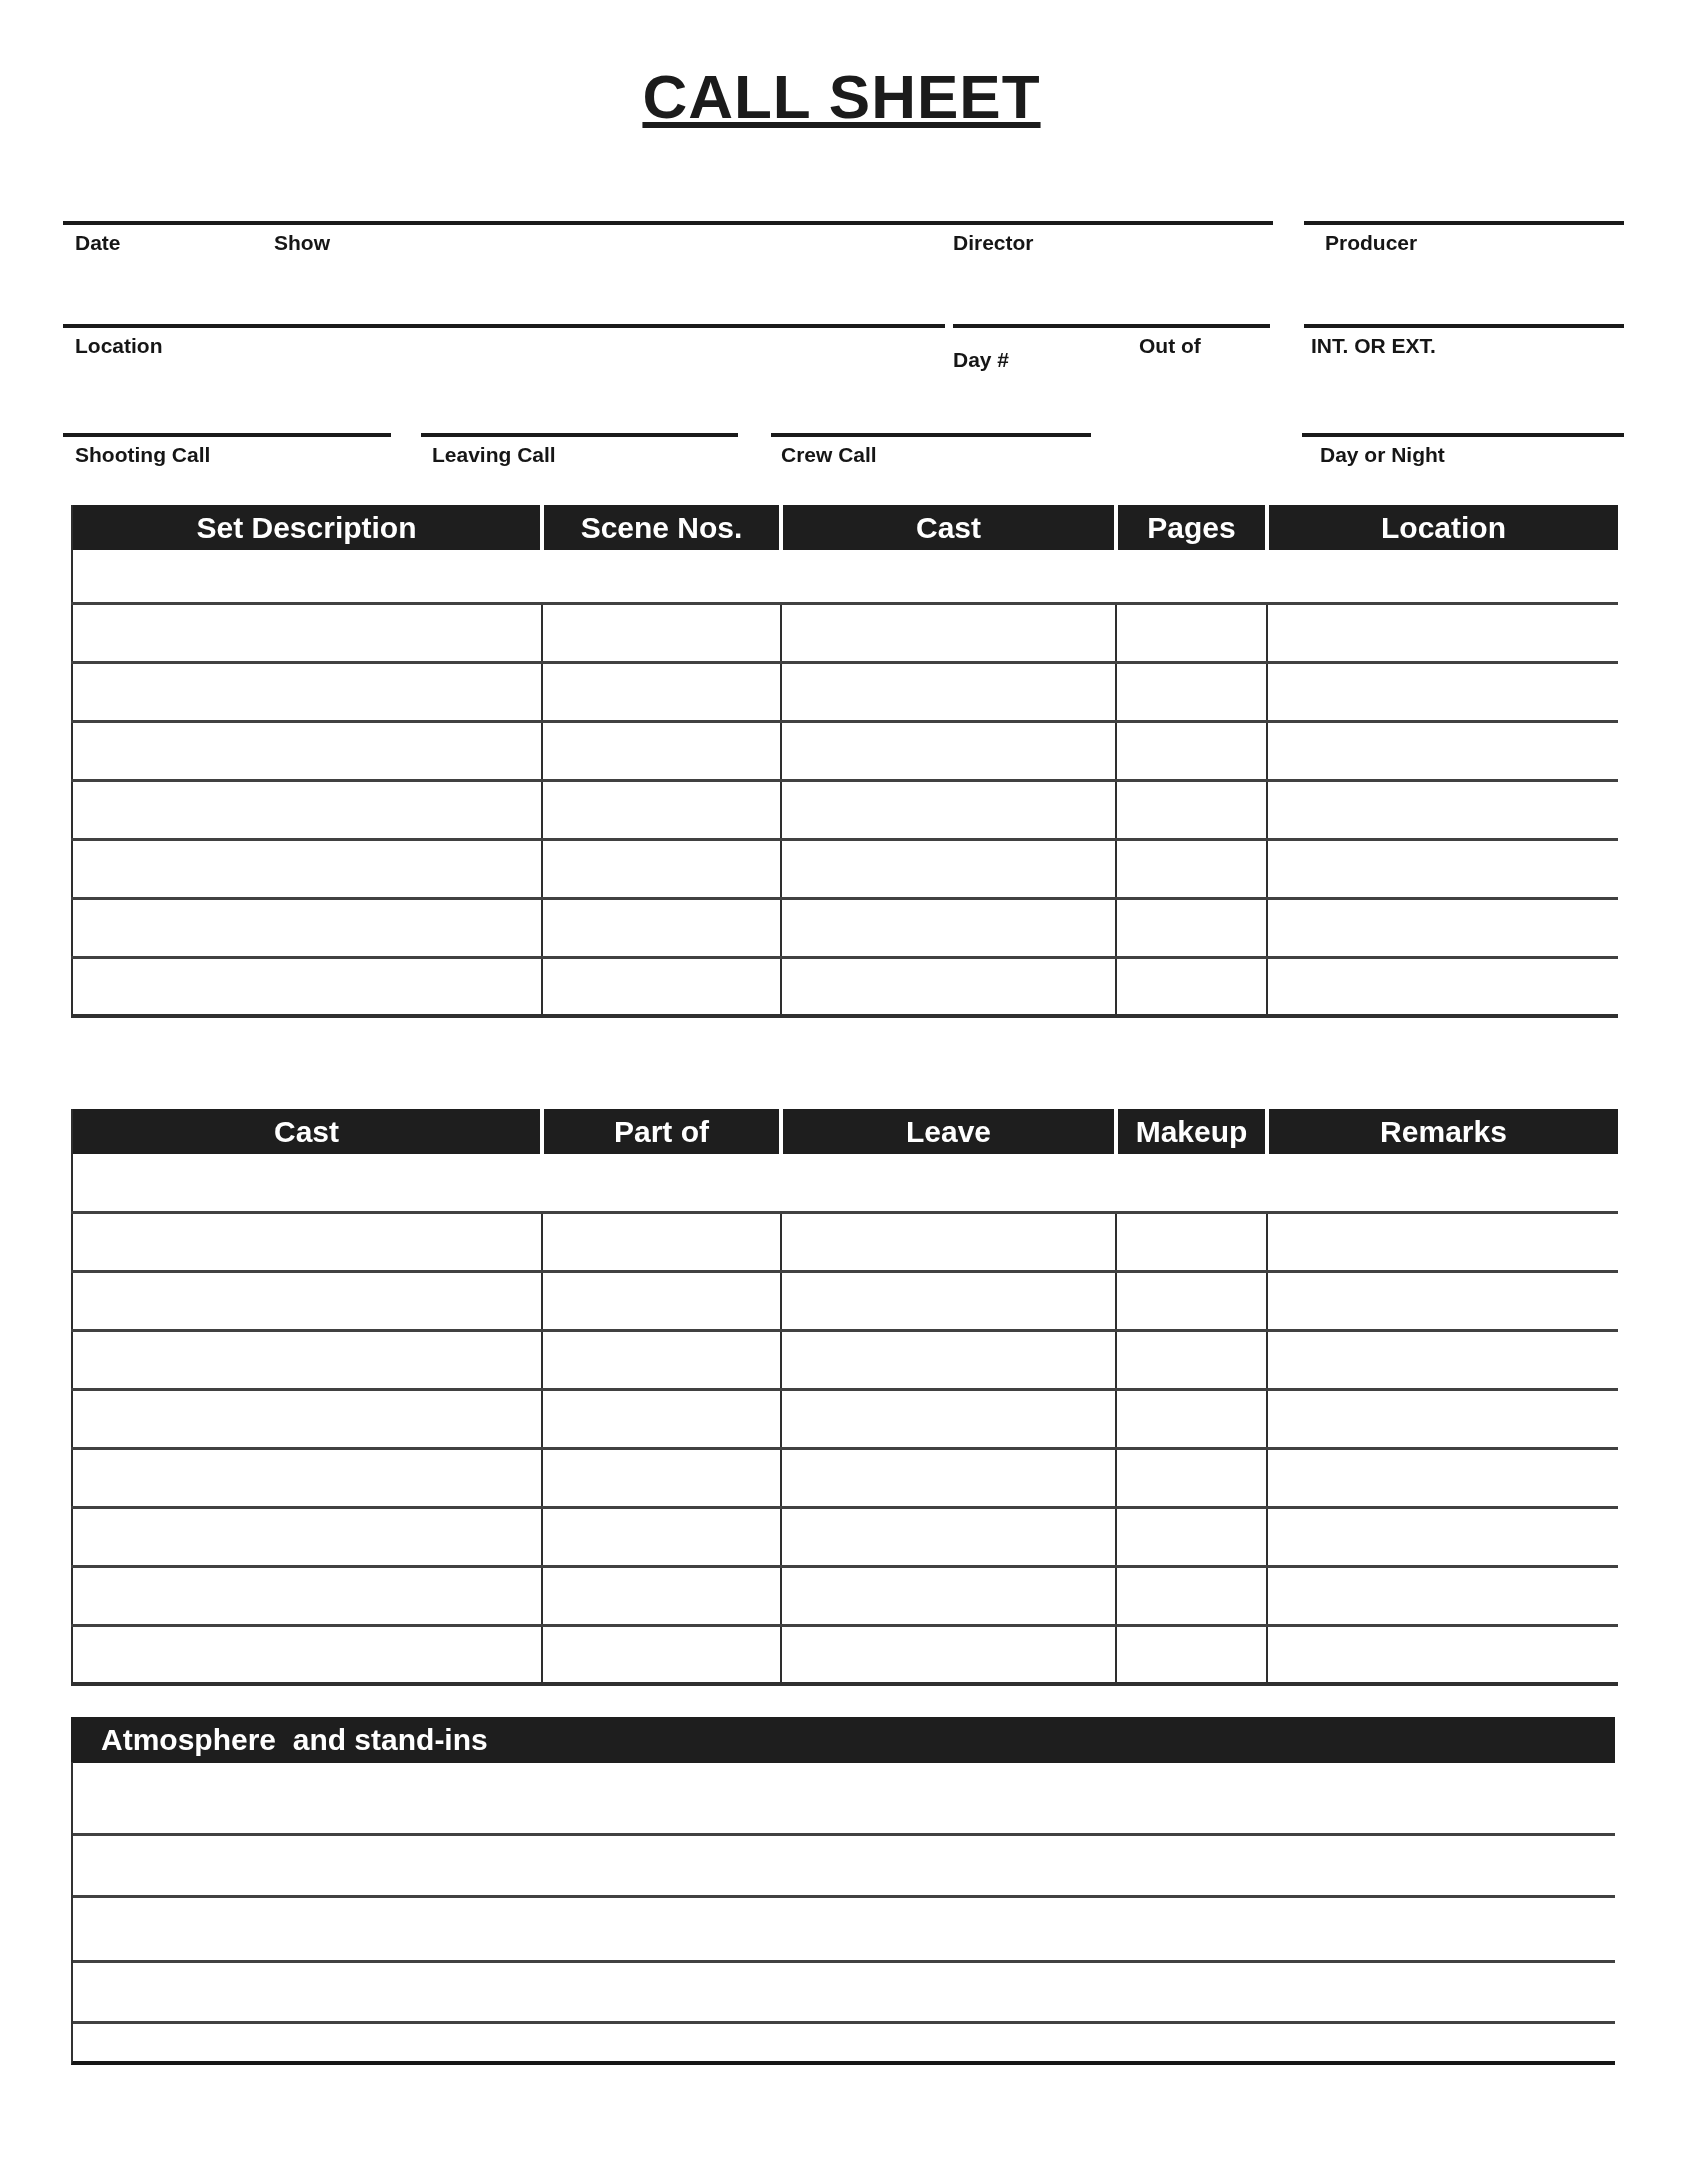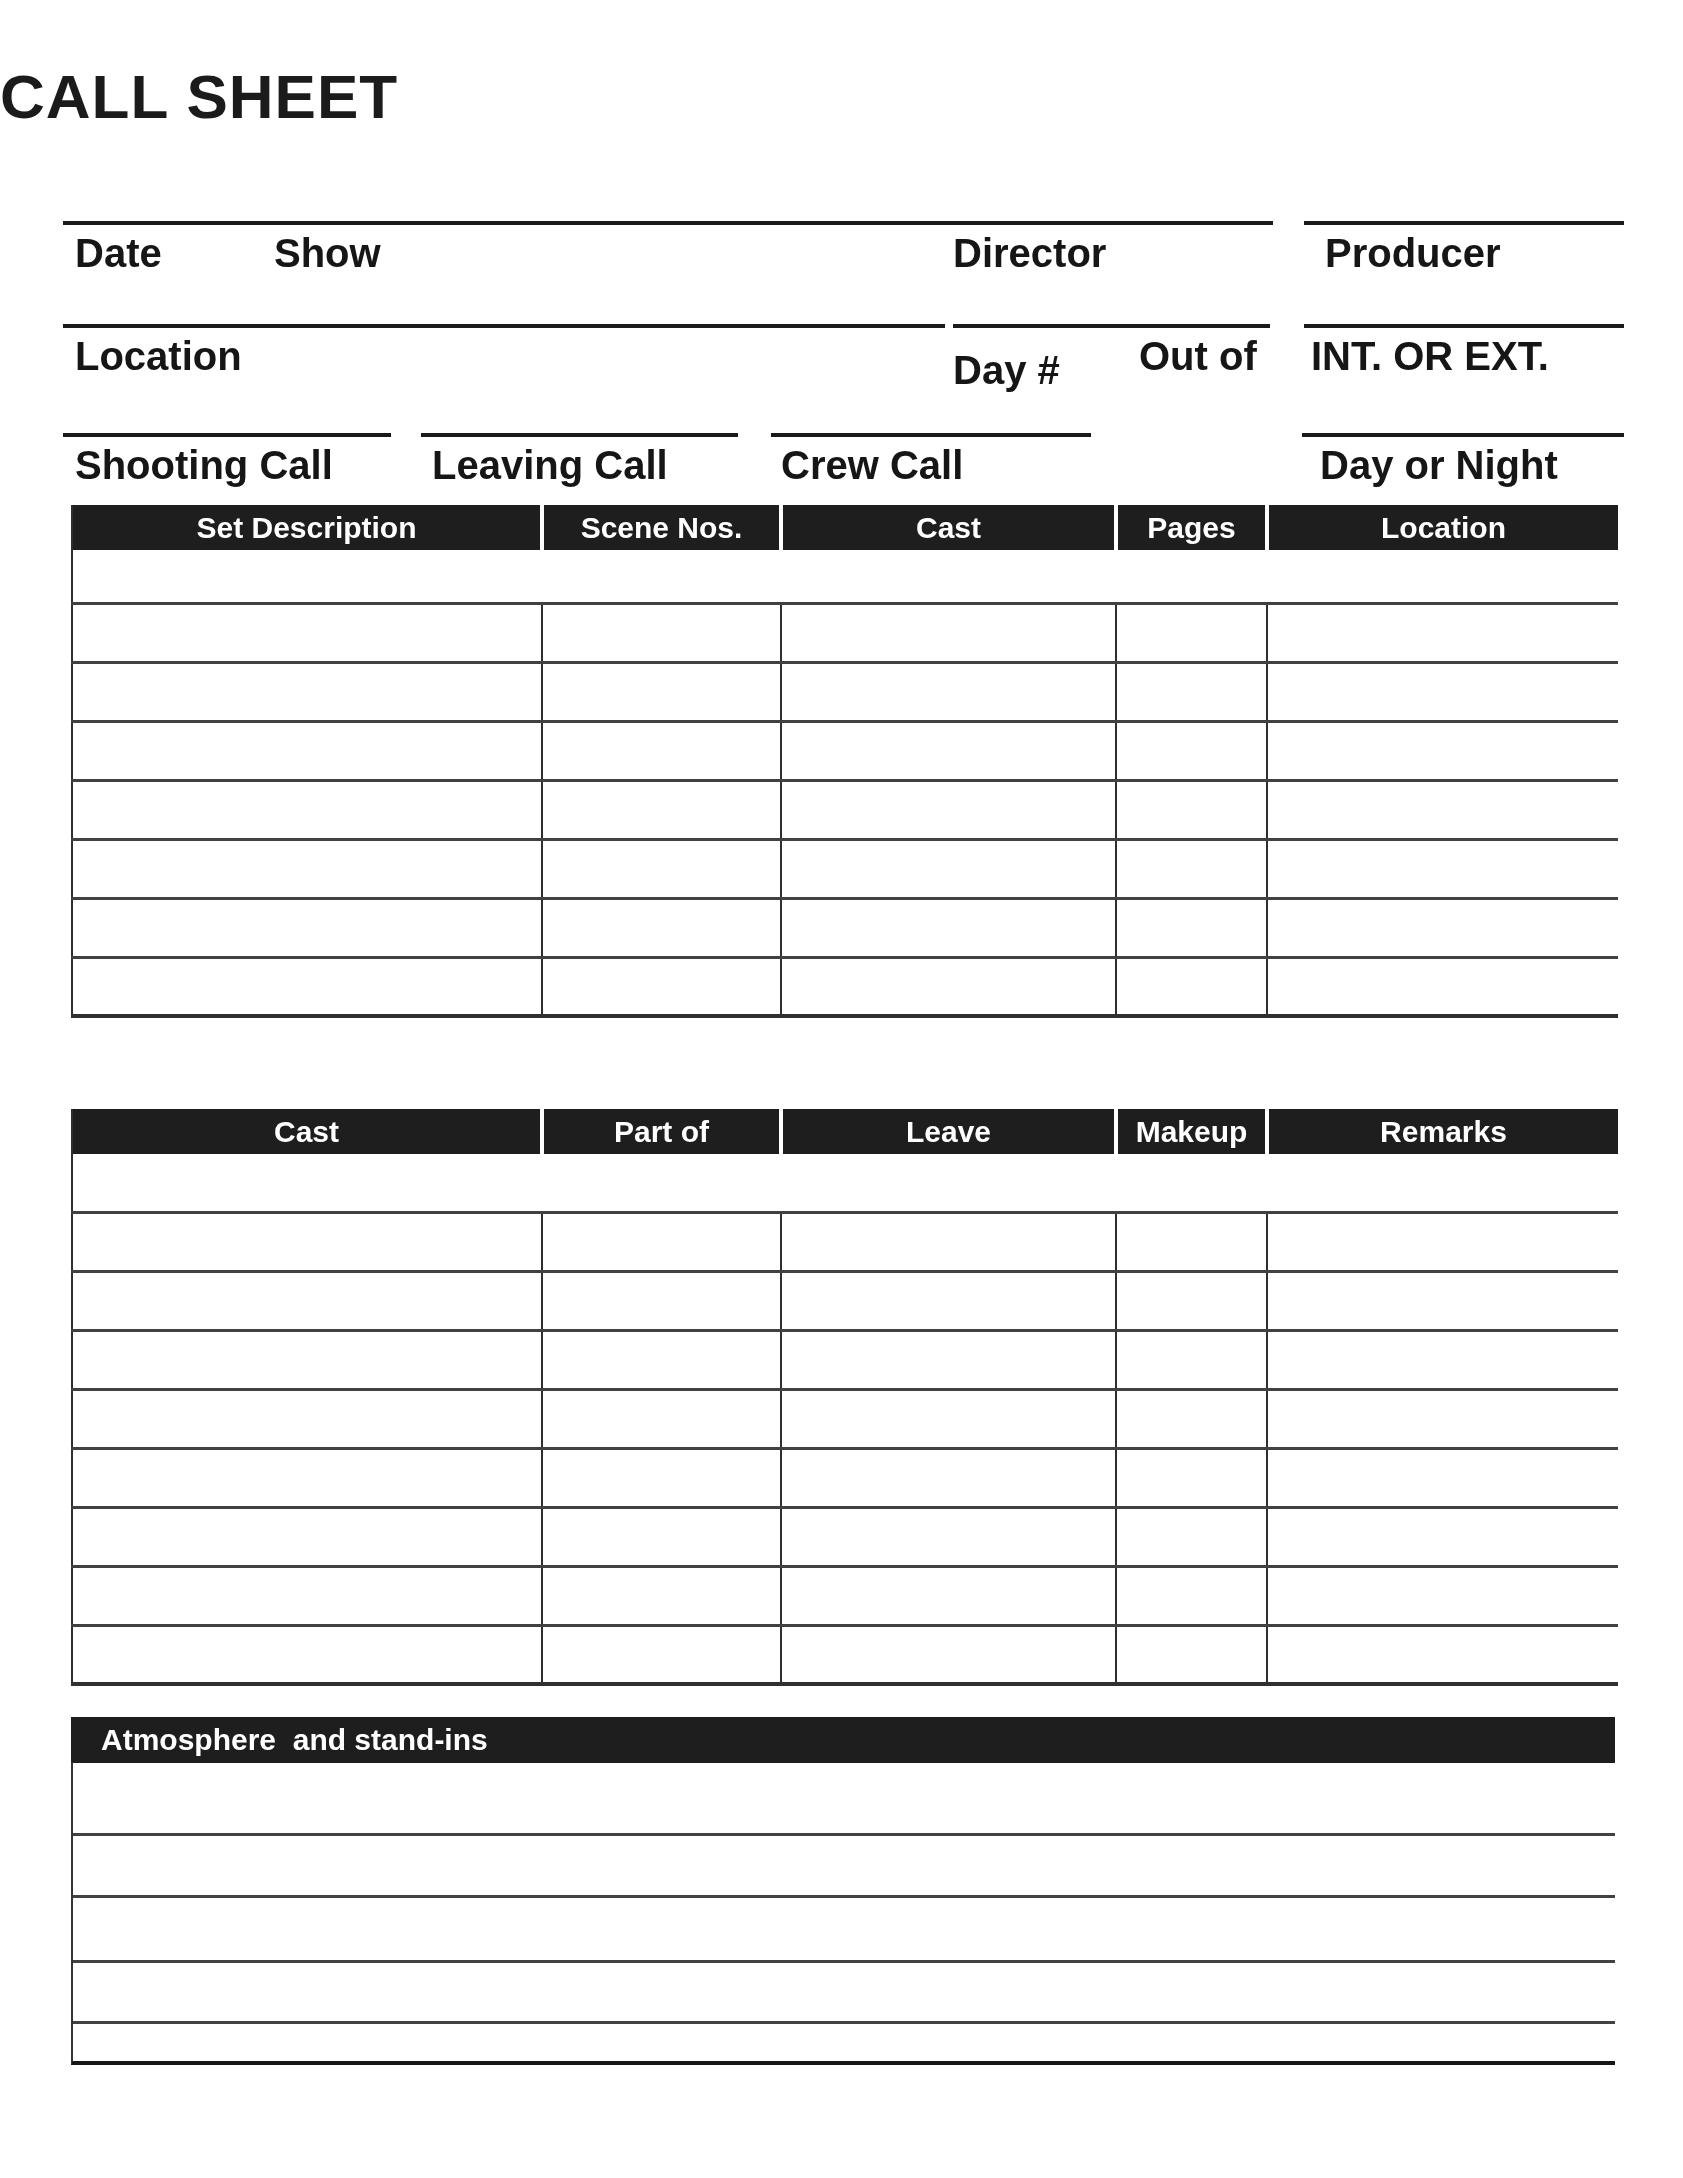--- a/index.html
+++ b/index.html
@@ -2,26 +2,26 @@
 <html><head>
 <meta charset="utf-8">
 <style>
   * { margin:0; padding:0; box-sizing:border-box; }
   html,body { background:#ffffff; }
   .page {
     position:relative; width:1683px; height:2178px; background:#ffffff;
     font-family:"Liberation Sans","DejaVu Sans",sans-serif; color:#151515; overflow:hidden;
   }
   .title {
-    position:absolute; left:0; right:0; top:61px; text-align:left;
-    font-size:62px; font-weight:700; letter-spacing:1px; color:#1b1b1b;
+    position:absolute; left:0; right:0; top:61px; text-align:center;
+    font-size:62px; font-weight:700; letter-spacing:1px; color:#1b1b1b;text-decoration:underline;
   }
   
   .fline { position:absolute; height:0; border-top:4px solid #1a1a1a; }
-  .flabel { position:absolute; font-size:40px; font-weight:700; color:#161616; white-space:nowrap; }
+  .flabel { position:absolute; font-size:21px; font-weight:700; color:#161616; white-space:nowrap; }
 
   
   .tblwrap { position:absolute; left:71px; }
   table.grid { border-collapse:collapse; table-layout:fixed; width:1546px; border-left:2px solid #2e2e2e;padding-left:16px; }
   table.grid th {
     background:#1e1e1e; color:#ffffff; font-size:30px; font-weight:700;
     height:45px; text-align:center; vertical-align:middle; padding:0;
   }
   table.grid th + th { border-left:4px solid #ffffff; }
   table.grid td { padding:0; }

